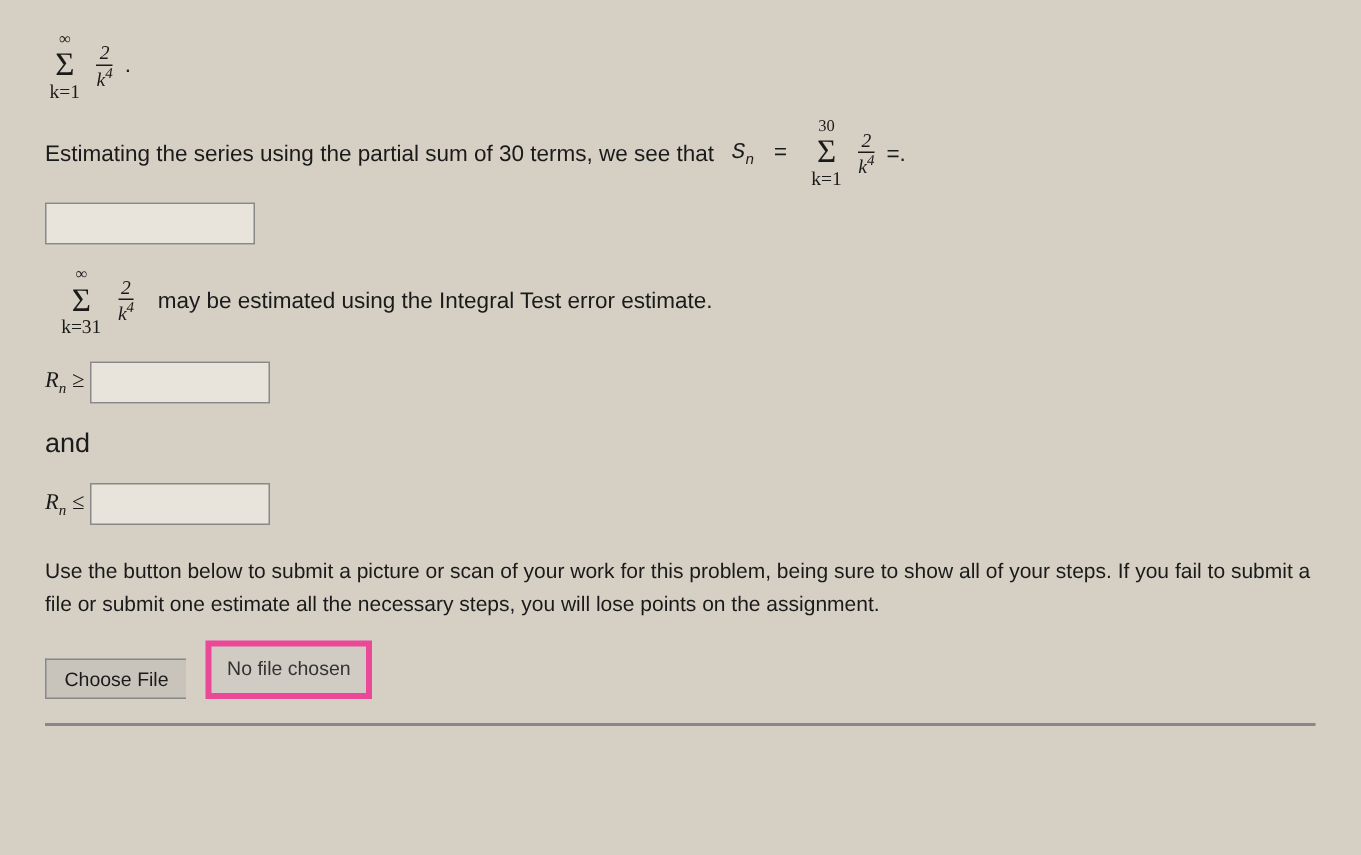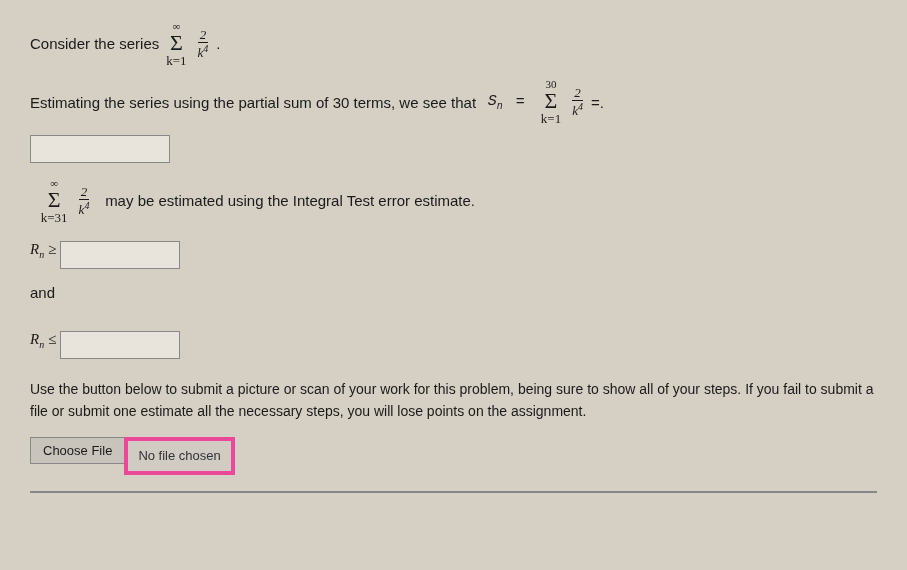--- a/index.html
+++ b/index.html
@@ -107,41 +107,42 @@
       display: block;
       border: 1px solid #888;
       background: #e8e4db;
       width: 140px;
       height: 28px;
       margin: 6px 0 6px 0;
     }
 
     .rn-line {
       display: flex;
+      align-items: center;
       gap: 4px;
       margin-bottom: 8px;
       margin-top: 4px;
     }
 
     .rn-label {
       font-style: italic;
       font-family: Georgia, serif;
     }
 
     .paragraph-text {
       font-family: Arial, Helvetica, sans-serif;
       font-size: 14px;
       line-height: 1.55;
       margin-bottom: 14px;
     }
 
     .file-row {
       display: flex;
-      align-items: flex-start;
-      gap: 0;
+      align-items: flex-end;
+      gap: 13px;
       margin-top: 4px;
     }
 
     .choose-file-btn {
       background: #c8c4bc;
       border: 1px solid #888;
       border-right: none;
       padding: 5px 12px;
       font-family: Arial, Helvetica, sans-serif;
       font-size: 13px;
@@ -174,21 +175,20 @@
       vertical-align: sub;
     }
   </style>
 </head>
 <body>
 
 <div class="content-area">
 
   <div class="section">
     <div class="math-line">
-      <span class="text-normal">Consider the series</span>
 
       <span class="sigma-block">
         <span class="sigma-above">∞</span>
         <span class="sigma-symbol">Σ</span>
         <span class="sigma-below">k=1</span>
       </span>
       <span class="fraction">
         <span class="numerator">2</span>
         <span class="denominator">k<sup>4</sup></span>
       </span>
@@ -233,21 +233,21 @@
       </span>
       &nbsp;
       <span class="text-normal">may be estimated using the Integral Test error estimate.</span>
     </div>
 
     <div class="rn-line" style="margin-top:12px;">
       <span class="rn-label">R<sub>n</sub> ≥</span>
       <input type="text" class="answer-box" style="">
     </div>
 
-    <div class="text-normal" style="margin-bottom:22px; font-family: Arial, Helvetica, sans-serif; font-size:15px;">and</div>
+    <div class="text-normal" style="margin-bottom:8px; font-family: Arial, Helvetica, sans-serif; font-size:18px;">and</div>
 
     <div class="rn-line">
       <span class="rn-label">R<sub>n</sub> ≤</span>
       <input type="text" class="answer-box" style="">
     </div>
   </div>
 
   <div class="section" style="margin-top:16px;">
     <p class="paragraph-text">Use the button below to submit a picture or scan of your work for this problem, being sure to show all of your steps. If you fail to submit a file or submit one estimate all the necessary steps, you will lose points on the assignment.</p>
   </div>

